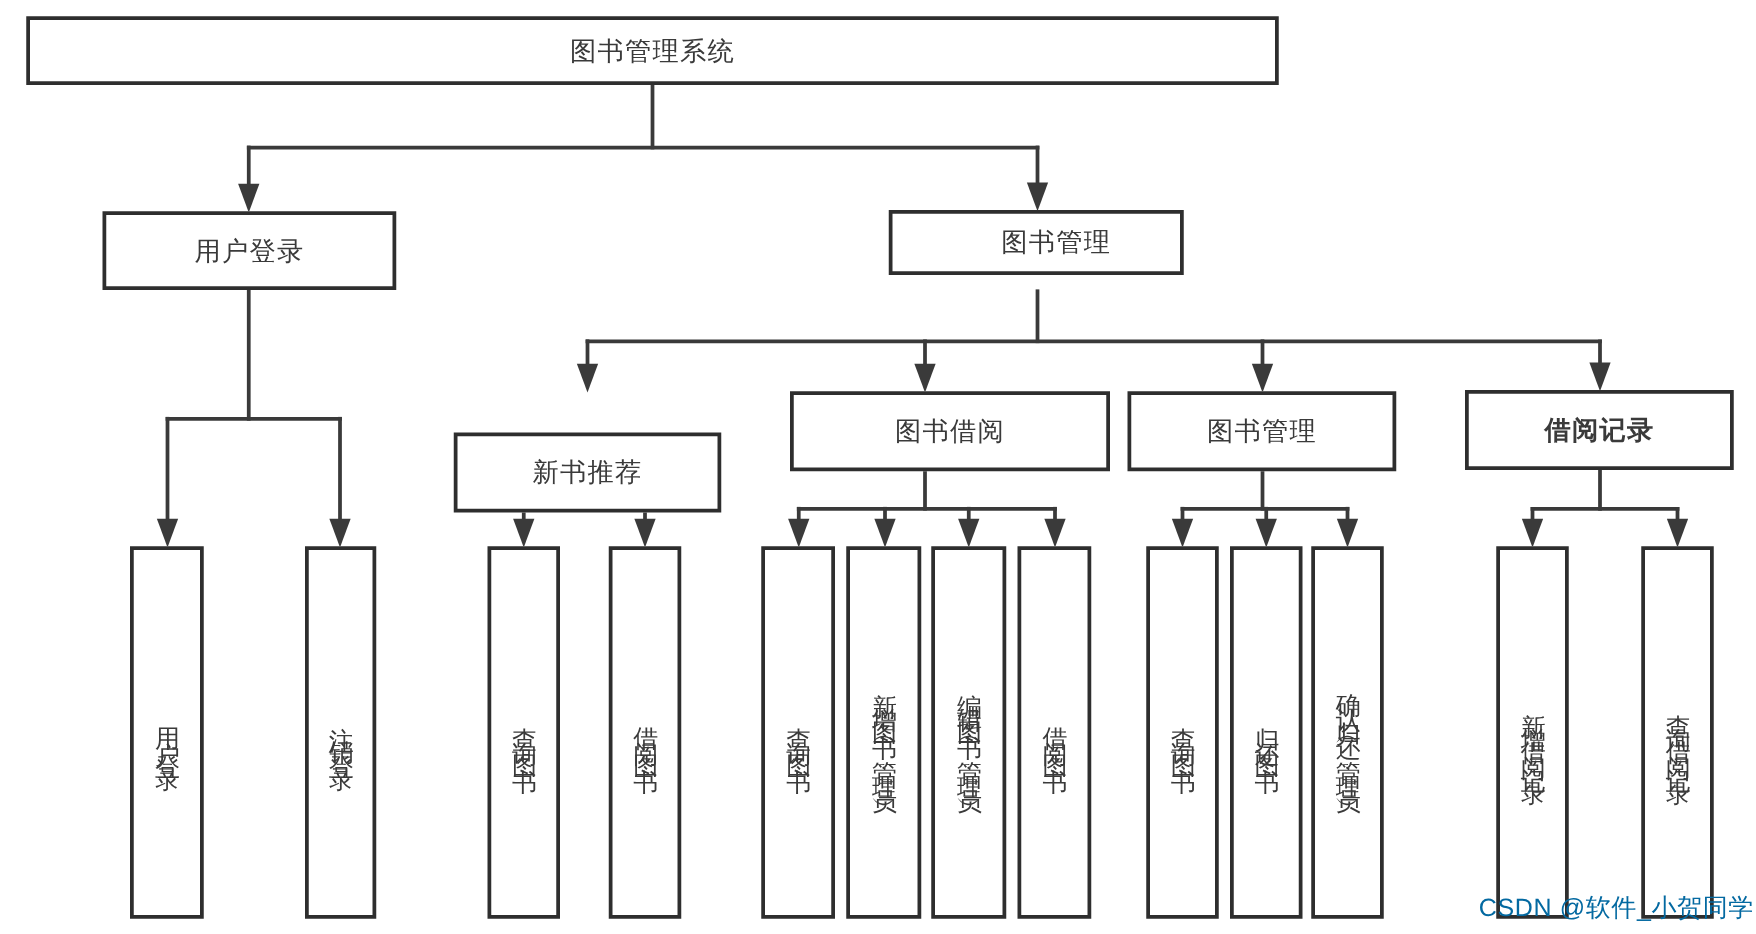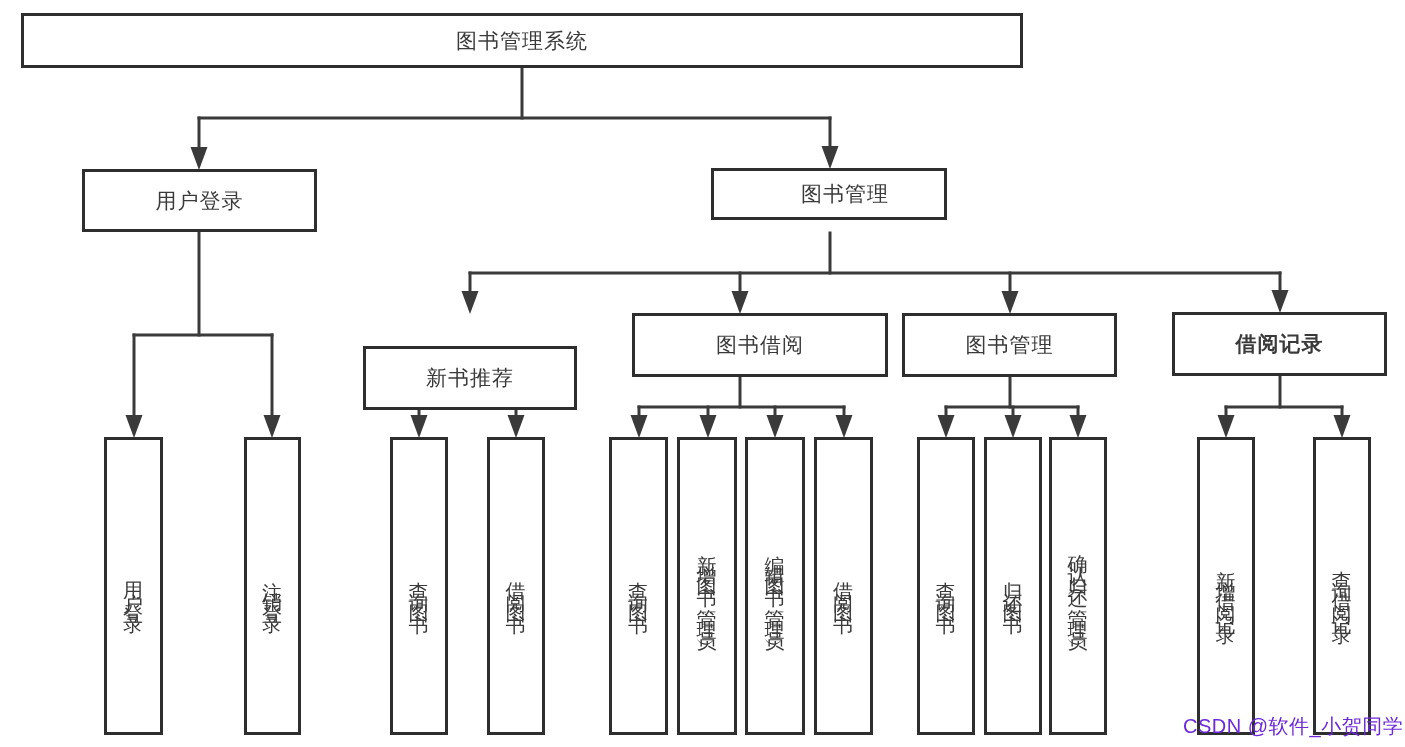--- a/index.html
+++ b/index.html
@@ -55,21 +55,21 @@
     line-height: 1;
     letter-spacing: 11px;
     padding-top: 4px;
   }
   .watermark {
     position: absolute;
     left: 1183px;
     top: 713px;
     font-size: 20px;
     letter-spacing: 0.5px;
-    color: #6d28d9;
+    color: #0369a1;
     z-index: 2;
     white-space: nowrap;
   }
 </style>
 </head>
 <body>
 
 <div class="canvas">
 
   <svg class="wires" id="wires" width="1405" height="747" viewBox="0 0 1405 747">

